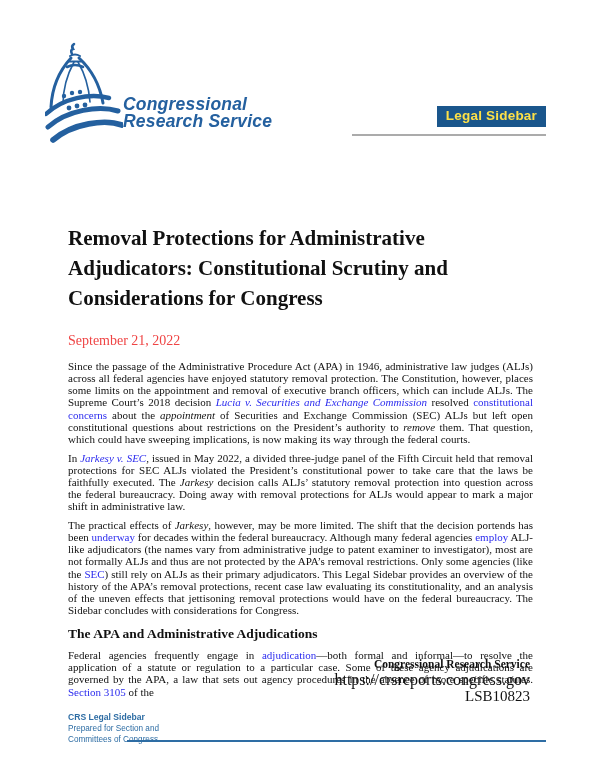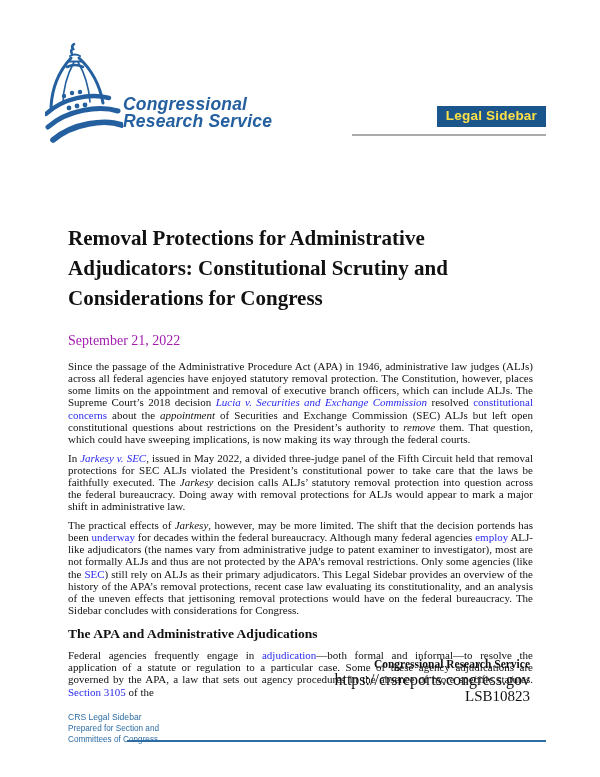--- a/index.html
+++ b/index.html
@@ -32,21 +32,21 @@
     padding:2px 9px 4px 9px;letter-spacing:.2px;
   }
   .header-rule{position:absolute;top:134px;left:352px;width:194px;height:2px;background:var(--rule-gray);}
 
   
   .article{position:absolute;left:68px;top:179px;width:465px;margin-top:44px;}
   h1{
     font-family:"Liberation Serif", serif;font-weight:bold;color:#111;
     font-size:21px;line-height:30px;margin:0 0 19px 0;width:480px;
   }
-  .date{font-size:14px;line-height:17px;margin:0 0 11px 0;color:#a21caf;}
+  .date{font-size:14px;line-height:17px;margin:0 0 11px 0;color:#ef4444;}
   p.body{
     font-size:11px;line-height:12.15px;text-align:justify;margin:0 0 6.5px 0;color:#111;
   }
   h2{
     font-family:"Liberation Serif", serif;font-weight:bold;color:#111;
     font-size:13.5px;line-height:16px;margin:10px 0 7px 0;
   }
   .seg.italic{font-style:italic;}
   .seg.link{color:var(--link);}
   .seg.link-italic{color:var(--link);font-style:italic;}
@@ -54,21 +54,21 @@
   
   .footer-right{position:absolute;right:70px;top:656px;text-align:right;margin-left:28px;}
   .f-org{font-weight:bold;font-size:11.5px;line-height:16px;color:#111;}
   .f-url{font-size:16px;line-height:16.5px;color:#111;}
   .f-id{font-size:15px;line-height:15px;color:#111;}
 
   .footer-left{
     position:absolute;left:68px;top:712px;
     font-family:"Liberation Sans", sans-serif;color:var(--footer-blue);font-size:8.2px;line-height:11.2px;
   }
-  .fb-label{font-weight:normal;font-size:8.6px;}
+  .fb-label{font-weight:bold;font-size:8.6px;}
   .footer-rule{position:absolute;left:127px;top:740px;width:419px;height:1.6px;background:var(--footer-blue);}
 </style>
 </head>
 <body>
 
 <div class="page">
 
   <svg class="dome" viewBox="0 0 78 102" aria-hidden="true">
     <g fill="none" stroke="#24609F" stroke-linecap="round">
       <path d="M29 3 q-3 2 -1 5 q-3 1 -1 5" stroke-width="2.6"></path>

